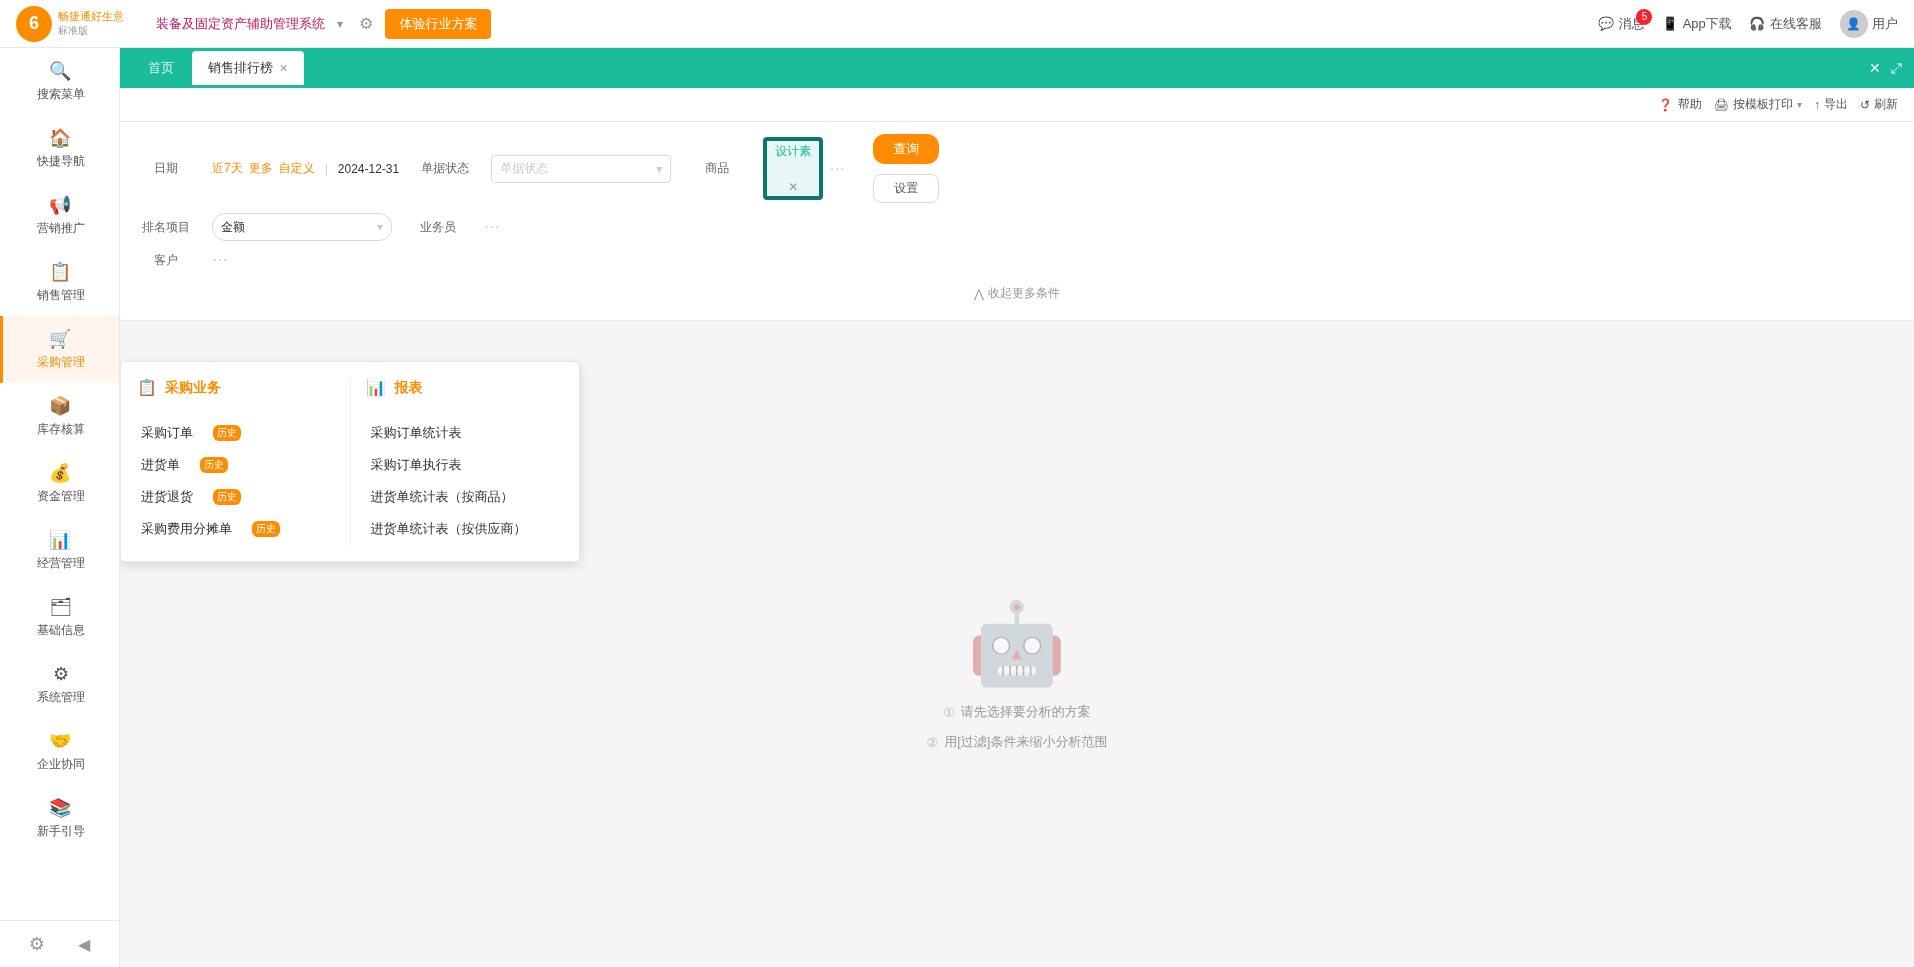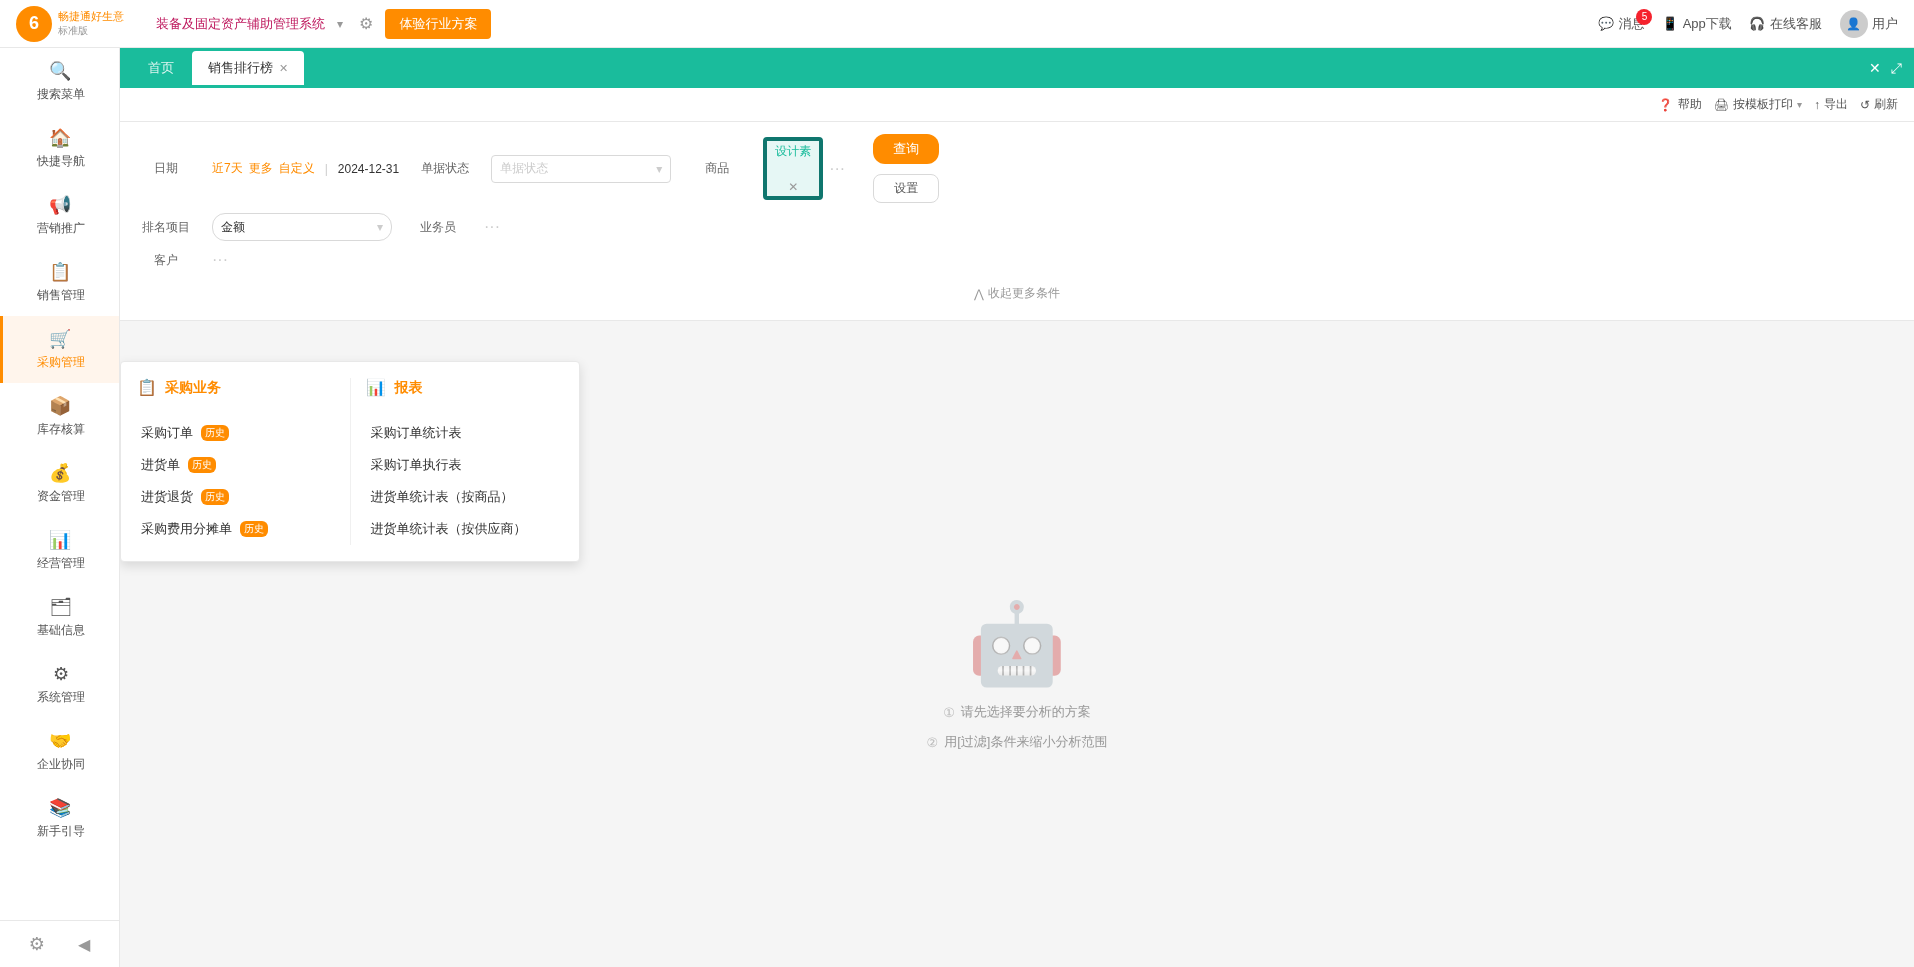--- a/index.html
+++ b/index.html
@@ -60,21 +60,21 @@
 
     
     .empty-state { display: flex; flex-direction: column; align-items: center; justify-content: center; flex: 1; gap: 12px; color: #999; font-size: 13px; }
 
     
     .dropdown-menu { position: absolute; top: 40px; left: 0; background: #fff; border: 1px solid #e8e8e8; border-radius: 4px; box-shadow: 0 4px 12px rgba(0,0,0,0.12); z-index: 200; width: 460px; padding: 16px; display: flex; gap: 0; }
     .dropdown-col { flex: 1; }
     .dropdown-col-title { display: flex; align-items: center; gap: 8px; font-size: 14px; font-weight: 600; color: #ff8c00; margin-bottom: 12px; padding-bottom: 8px; }
     .dropdown-col-title .col-icon { font-size: 16px; }
     .dropdown-divider { width: 1px; background: #f0f0f0; margin: 0 16px; }
-    .dropdown-item { display: flex; align-items: center; gap: 8px; padding: 7px 4px; font-size: 13px; color: #333; cursor: pointer; }
+    .dropdown-item { display: flex; align-items: center; gap: 20px; padding: 7px 4px; font-size: 13px; color: #333; cursor: pointer; }
     .history-badge { background: #ff8c00; color: white; font-size: 10px; padding: 1px 4px; border-radius: 6px; }
 
     
     .right-query-panel { display: flex; flex-direction: column; gap: 6px; padding-left: 12px; }
   </style>
 </head>
 <body>
 
 <div class="top-bar">
   <div class="logo-area">

